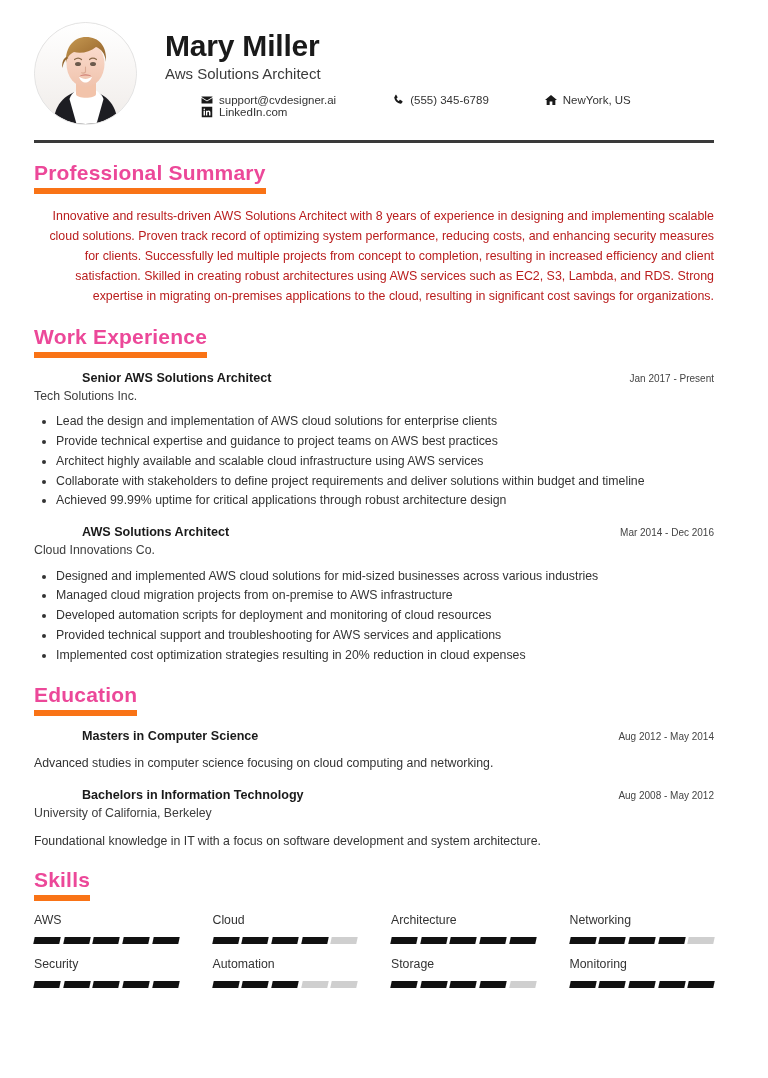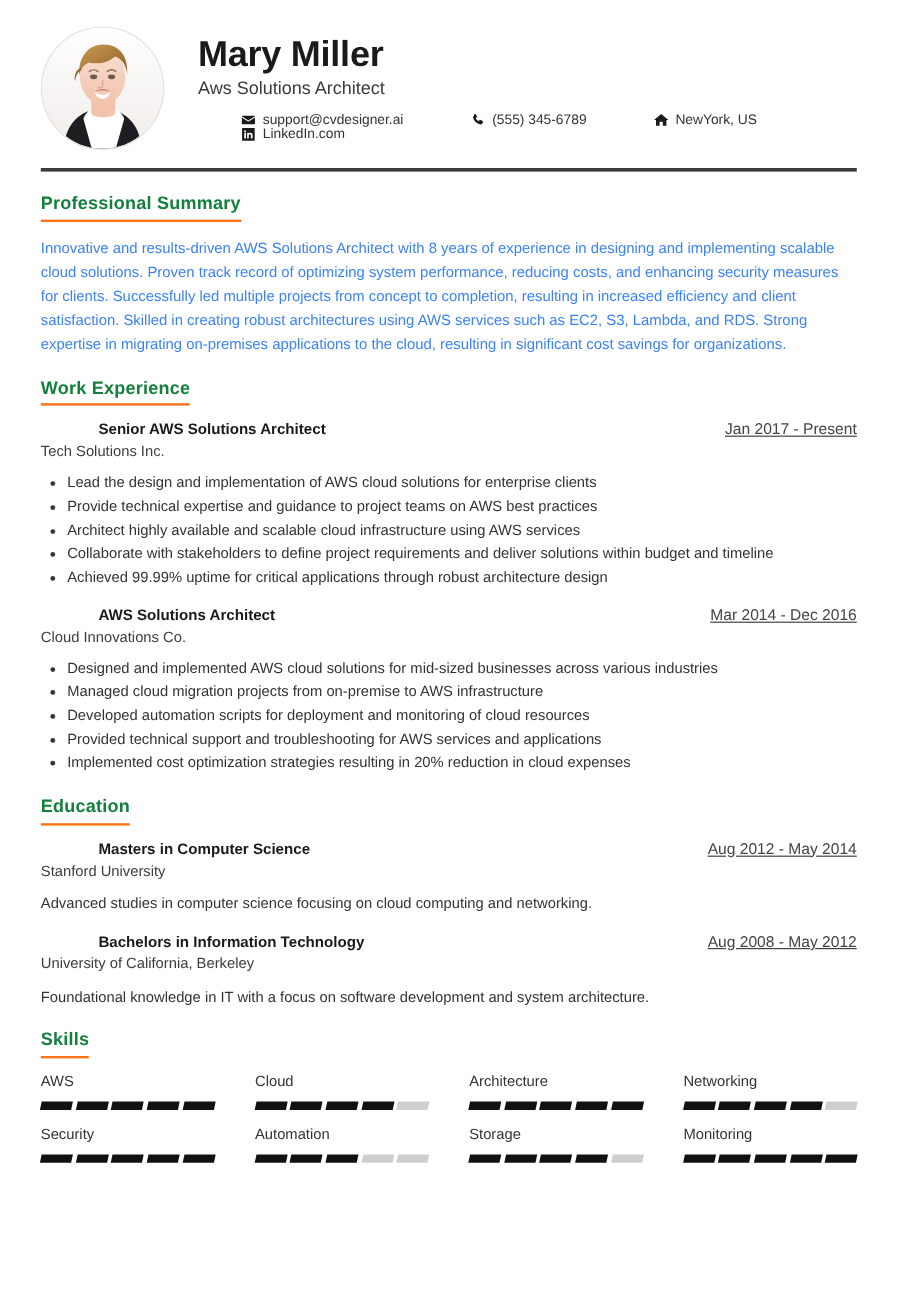--- a/index.html
+++ b/index.html
@@ -89,61 +89,60 @@
 
   .rule-thick {
     height: 3px;
     background: #3a3a3a;
     margin: 9px 0 0 0;
   }
 
   
   .section { padding-top: 18px; }
   .section-title {
-    font-size: 15px;
+    font-size: 21px;
     font-weight: bold;
-    color: #15803d;
+    color: #ec4899;
     letter-spacing: 0.2px;
     display: inline-block;
     padding-bottom: 4px;
-    border-bottom: 2px solid #f97316;
+    border-bottom: 6px solid #f97316;
     line-height: 1.1;
   }
   .section-body { padding-top: 12px; }
 
   .summary-text {
     font-size: 12.4px;
     line-height: 1.62;
-    color: #3b82f6;
+    color: #b91c1c;
     margin: 0;
-    text-align: left;
+    text-align: right;
   }
 
   
   .entry { margin-bottom: 14px; }
   .entry:last-child { margin-bottom: 0; }
   .entry-head {
     display: flex;
     align-items: baseline;
     justify-content: space-between;
     gap: 16px;
     margin-left: 48px;
   }
   .entry-title {
     font-size: 12.6px;
     font-weight: bold;
     color: #1a1a1a;
     line-height: 1.35;
   }
   .entry-date {
-    font-size: 13px;
+    font-size: 10px;
     color: #444444;
     white-space: nowrap;
     flex: 0 0 auto;
-    text-decoration: underline;
   }
   .entry-sub {
     font-size: 12.3px;
     color: #3d3d3d;
     line-height: 1.45;
     margin-top: 1px;
   }
   .bullets {
     margin: 7px 0 0 0;
     padding-left: 22px;
@@ -328,21 +327,20 @@
 
   <div class="section">
     <div class="section-title">Education</div>
     <div class="section-body">
 
       <div class="entry">
         <div class="entry-head">
           <span class="entry-title">Masters in Computer Science</span>
           <span class="entry-date">Aug 2012 - May 2014</span>
         </div>
-        <div class="entry-sub">Stanford University</div>
         <div class="entry-desc">Advanced studies in computer science focusing on cloud computing and networking.</div>
       </div>
 
       <div class="entry">
         <div class="entry-head">
           <span class="entry-title">Bachelors in Information Technology</span>
           <span class="entry-date">Aug 2008 - May 2012</span>
         </div>
         <div class="entry-sub">University of California, Berkeley</div>
         <div class="entry-desc">Foundational knowledge in IT with a focus on software development and system architecture.</div>

